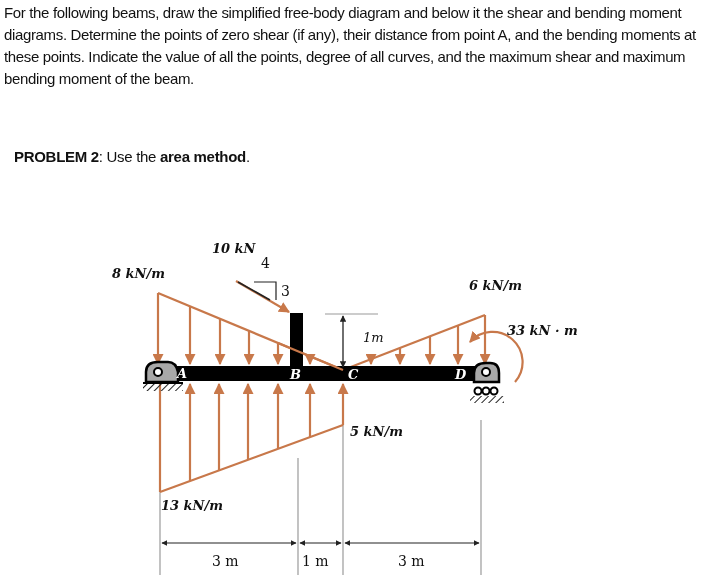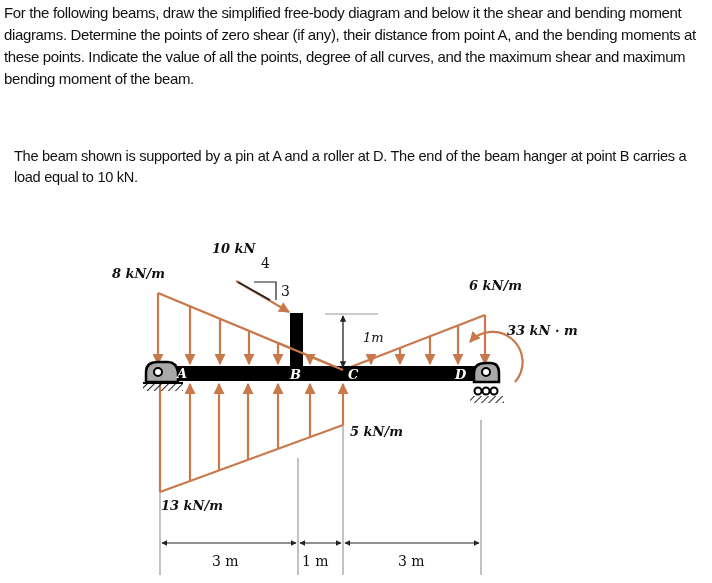--- a/index.html
+++ b/index.html
@@ -16,21 +16,21 @@
   .lbl-plain { font-family: "DejaVu Serif", serif; font-size: 13px; fill: #111; }
   .dim { font-family: "DejaVu Serif", serif; font-size: 14px; fill: #111; }
   .pt { font-family: "DejaVu Serif", serif; font-weight: bold; font-style: italic; font-size: 13px; }
 </style>
 </head>
 <body>
 
 <div class="intro">For the following beams, draw the simplified free-body diagram and below it the shear and bending moment diagrams. Determine the points of zero shear (if any), their distance from point A, and the bending moments at these points. Indicate the value of all the points, degree of all curves, and the maximum shear and maximum bending moment of the beam.</div>
 
 <div class="problem">
-  <div>The beam shown is supported by a pin at A and a roller at D.  The end of the beam hanger at point B carries a load equal to 10 kN.</div>
+  <div class="title-line"><b>PROBLEM 2</b><span>: Use the </span><b>area method</b><span>.</span></div>
 </div>
 
 <svg class="diagram" width="712" height="583" viewBox="0 0 712 583" xmlns="http://www.w3.org/2000/svg">
   <defs>
     <marker id="ah" viewBox="0 0 10 10" refX="9" refY="5" markerWidth="5" markerHeight="5" orient="auto-start-reverse">
       <path d="M0,0 L10,5 L0,10 z" fill="#c8784a"></path>
     </marker>
     <marker id="ahk" viewBox="0 0 10 10" refX="9" refY="5" markerWidth="5" markerHeight="5" orient="auto-start-reverse">
       <path d="M0,0 L10,5 L0,10 z" fill="#222"></path>
     </marker>

